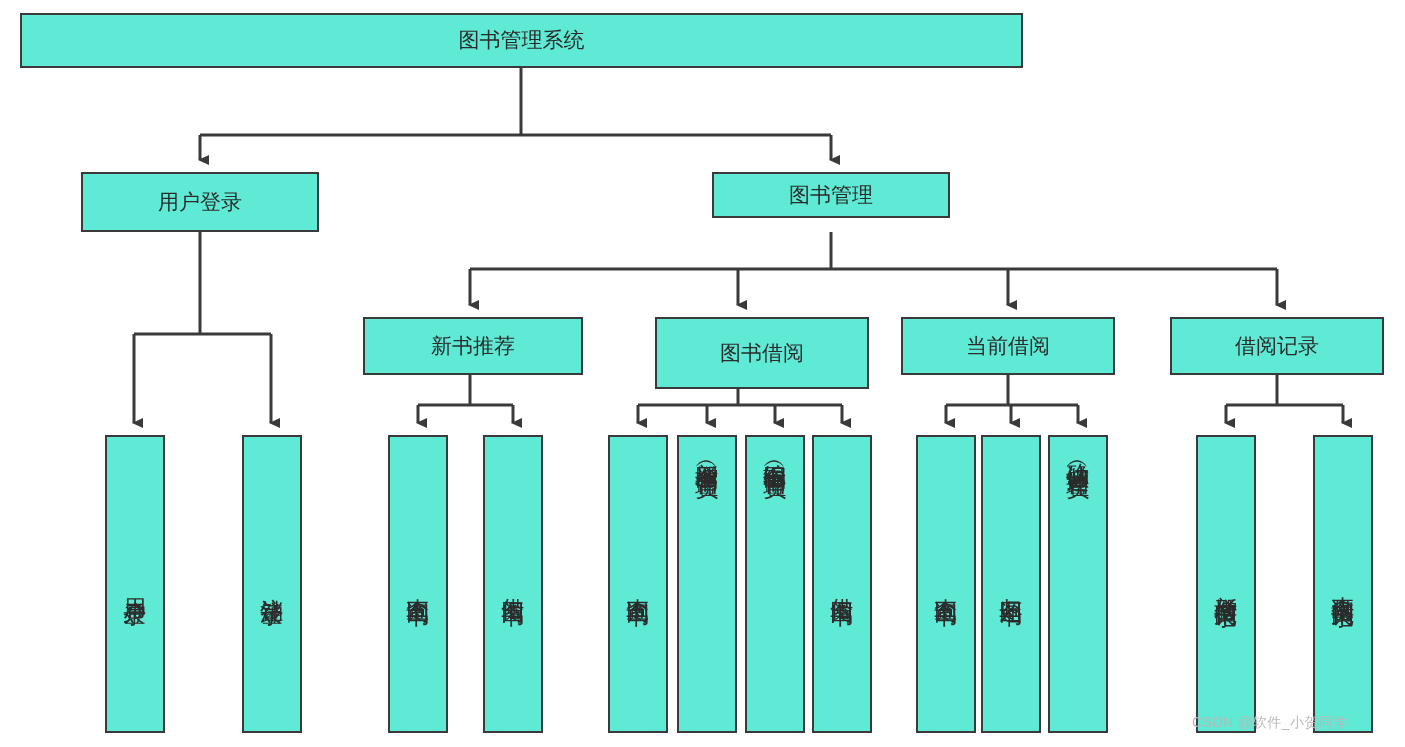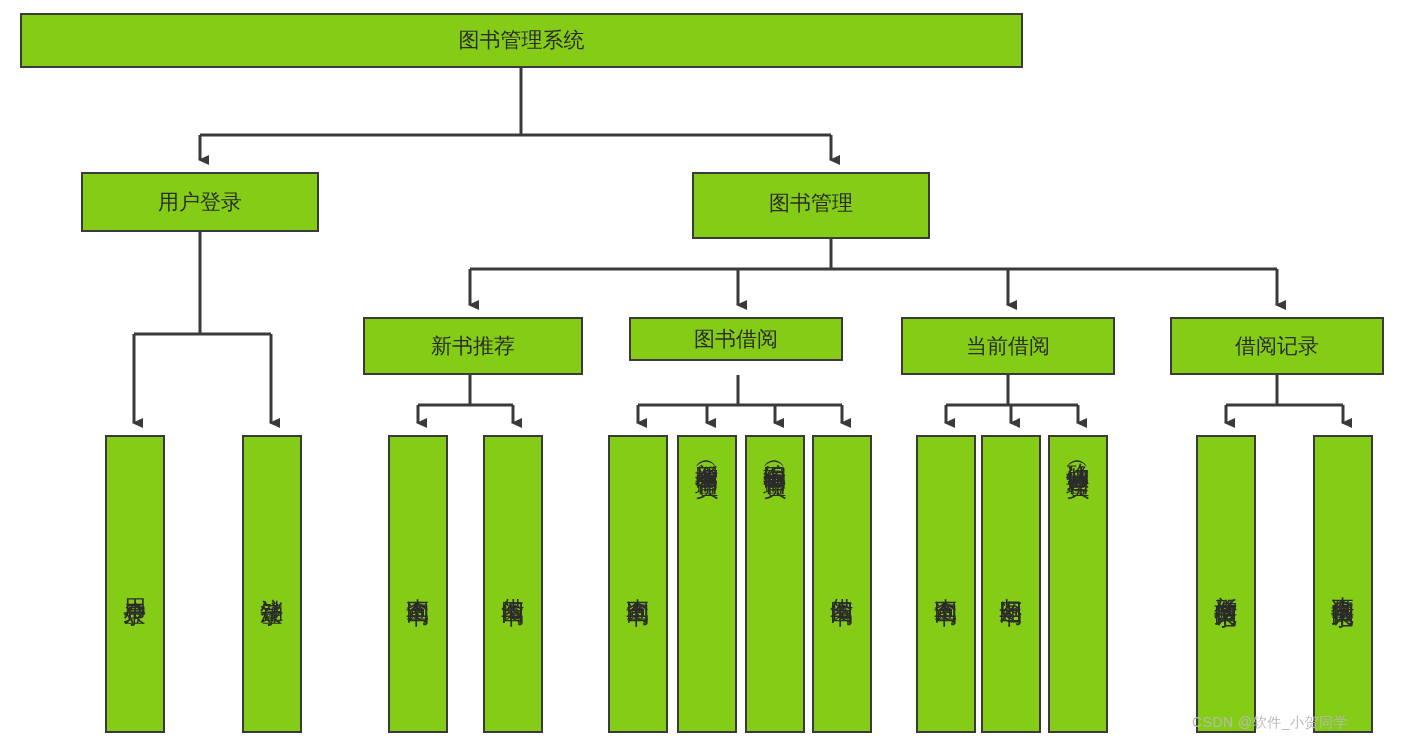--- a/index.html
+++ b/index.html
@@ -21,21 +21,21 @@
     position: absolute;
     left: 0;
     top: 0;
     width: 1405px;
     height: 747px;
     pointer-events: none;
   }
   .node {
     position: absolute;
     box-sizing: border-box;
-    background: #84cc16;
+    background: #5eead4;
     border: 2px solid #3a3a3a;
     display: flex;
     align-items: center;
     justify-content: center;
     color: #2b2b2b;
     line-height: 1.16;
     text-align: center;
   }
   .node.horiz {
     font-size: 21px;
@@ -112,24 +112,24 @@
       <path d="M1277,375 L1277,405"></path>
       <path d="M1226,405 L1343,405"></path>
       <path d="M1226,405 L1226,423" marker-end="url(#arrow)"></path>
       <path d="M1343,405 L1343,423" marker-end="url(#arrow)"></path>
     </g>
   </svg>
 
   <div class="node horiz" id="n-root" style="left: 20px; top: 13px; width: 1003px; height: 55px;">图书管理系统</div>
 
   <div class="node horiz" id="n-l1-0" style="left: 81px; top: 172px; width: 238px; height: 60px;">用户登录</div>
-  <div class="node horiz" id="n-l1-1" style="left: 692px; top: 172px; width: 238px; height: 67px; font-family: Liberation Mono, monospace;">图书管理</div>
+  <div class="node horiz" id="n-l1-1" style="left: 712px; top: 172px; width: 238px; height: 46px;">图书管理</div>
 
   <div class="node horiz" id="n-l2-0" style="left: 363px; top: 317px; width: 220px; height: 58px;">新书推荐</div>
-  <div class="node horiz" id="n-l2-1" style="left: 629px; top: 317px; width: 214px; height: 44px;">图书借阅</div>
+  <div class="node horiz" id="n-l2-1" style="left: 655px; top: 317px; width: 214px; height: 72px;">图书借阅</div>
   <div class="node horiz" id="n-l2-3" style="left: 1170px; top: 317px; width: 214px; height: 58px;">借阅记录</div>
   <div class="node horiz" id="n-l2-2" style="left: 901px; top: 317px; width: 214px; height: 58px;">当前借阅</div>
 
   <div class="node vert" id="n-lf-0" style="left: 105px; top: 435px; width: 60px; height: 298px;">用户登录</div>
   <div class="node vert" id="n-lf-1" style="left: 242px; top: 435px; width: 60px; height: 298px;">注销登录</div>
   <div class="node vert" id="n-lf-2" style="left: 388px; top: 435px; width: 60px; height: 298px;">查询图书</div>
   <div class="node vert" id="n-lf-3" style="left: 483px; top: 435px; width: 60px; height: 298px;">借阅图书</div>
   <div class="node vert" id="n-lf-4" style="left: 608px; top: 435px; width: 60px; height: 298px;">查询图书</div>
   <div class="node vert toppad" id="n-lf-5" style="left: 677px; top: 435px; width: 60px; height: 298px;">新增图书（管理员）</div>
   <div class="node vert toppad" id="n-lf-6" style="left: 745px; top: 435px; width: 60px; height: 298px;">编辑图书（管理员）</div>

